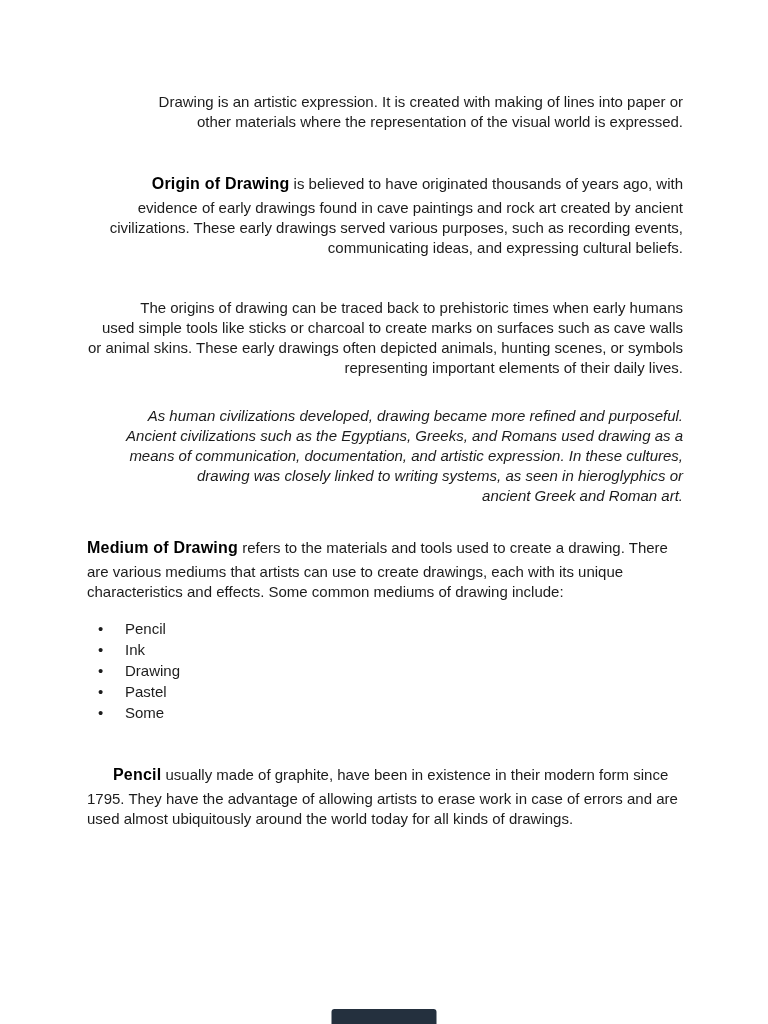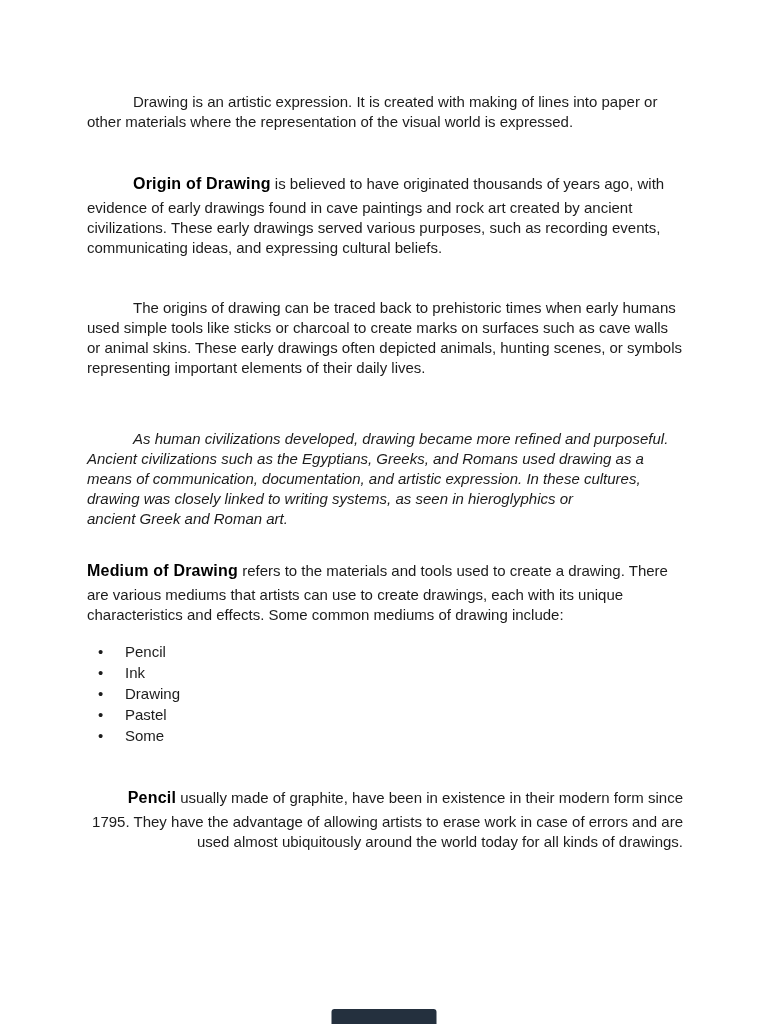--- a/index.html
+++ b/index.html
@@ -14,50 +14,50 @@
   }
   .page {
     padding: 92px 85px 0 87px;
   }
   .para {
     font-size: 15px;
     line-height: 20px;
     margin: 0 0 40px 0;
   }
   .para.prewrap { white-space: pre-line; font-style: italic; }
-  .indent    { text-indent: 46px; }
+  .indent    { text-indent: 46px; text-align: right; }
   .indent-sm { text-indent: 26px; }
   .h {
     font-weight: bold;
     font-size: 16px;
     line-height: 28px;
     color: #000000;
     letter-spacing: 0.2px;
   }
   .p1 { margin-bottom: 38px; }
   .p2 { margin-bottom: 44px; }
   .p3 { margin-bottom: 40px; }
-  .p4 { margin-bottom: 51px; }
+  .p4 { margin-bottom: 28px; }
   .p5 { margin-bottom: 28px; }
   .p6 { margin-bottom: 16px; }
   .mediums {
     list-style: none;
     margin: 0 0 38px 0;
     padding: 0 0 0 11px;
   }
   .mediums li {
     display: flex;
     font-size: 15px;
     line-height: 21px;
   }
   .mediums .bullet {
     flex: 0 0 27px;
     width: 27px;
   }
-  .p8 { margin-bottom: 4px; text-align: right; }
+  .p8 { margin-bottom: 4px; }
   .toolbar-fragment {
     position: absolute;
     bottom: 0;
     left: 50%;
     transform: translateX(-50%);
     width: 105px;
     height: 15px;
     border-radius: 3px 3px 0 0;
   }
 </style>

